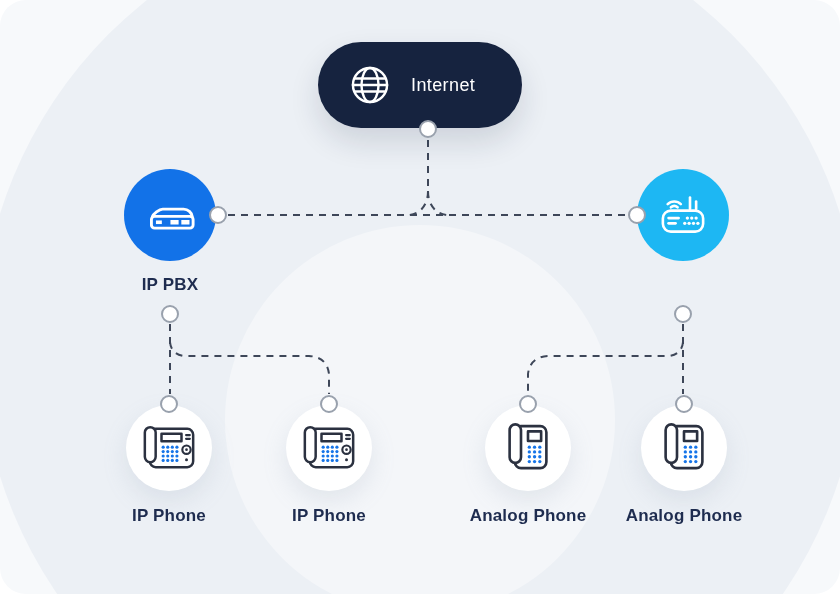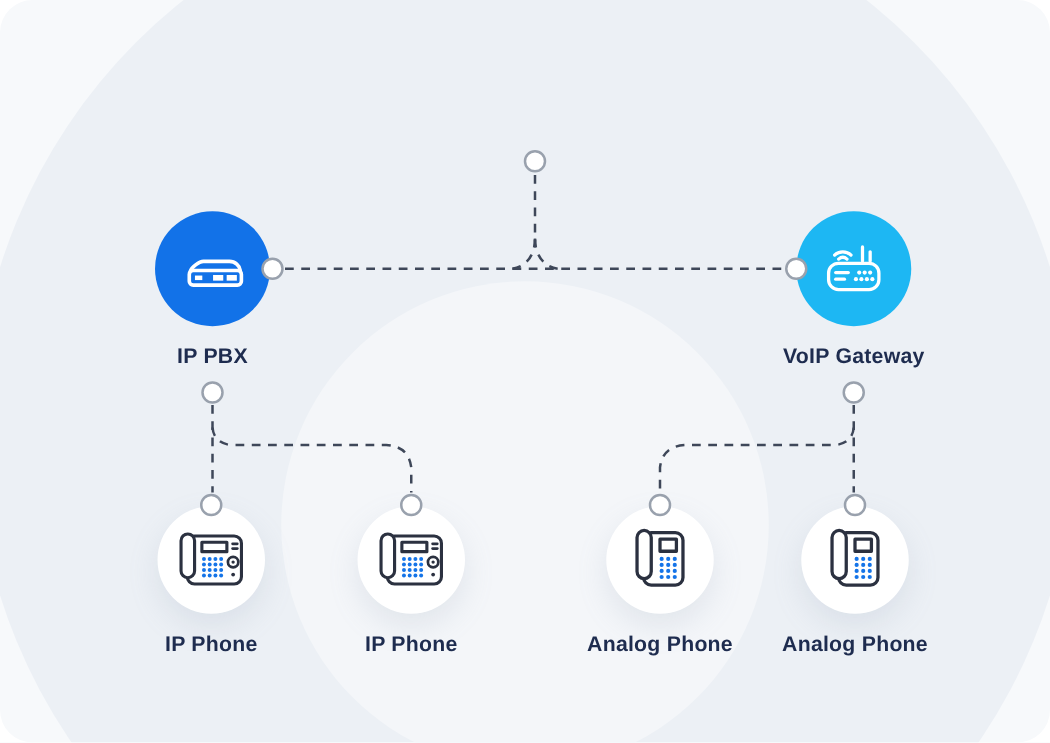--- a/index.html
+++ b/index.html
@@ -95,20 +95,32 @@
       <path d="M170,324 V394"></path>
 
       <path d="M170,342 Q171,354 184,356 H309 Q327,357 329,374 V394"></path>
 
       <path d="M683,324 V394"></path>
 
       <path d="M683,342 Q682,354 669,356 H548 Q530,357 528,374 V394"></path>
     </g>
   </svg>
 
+  <div class="pill">
+    <span>
+      <svg width="52" height="52" viewBox="0 0 64 64" fill="none" stroke="#ffffff" stroke-width="3" stroke-linecap="round">
+        <circle cx="32" cy="32" r="21"></circle>
+        <ellipse cx="32" cy="32" rx="10.5" ry="21"></ellipse>
+        <path d="M13.5,24 H50.5"></path>
+        <path d="M11,32 H53"></path>
+        <path d="M13.5,40 H50.5"></path>
+      </svg>
+    </span>
+    <span class="label">Internet</span>
+  </div>
 
   <div class="node-circle pbx">
     <span>
       <svg width="58" height="58" viewBox="0 0 64 64" fill="none" stroke="#ffffff" stroke-width="3.2" stroke-linecap="round" stroke-linejoin="round">
         <path d="M12.5,34 C13.5,31 20,25.5 24,25.5 L47,25.5 C52,25.5 56,29.5 56.5,33.5"></path>
         <rect x="11.5" y="33.5" width="46" height="13" rx="3.5"></rect>
         <rect x="16.5" y="38" width="6.5" height="4" fill="#ffffff" stroke="none"></rect>
         <rect x="32.5" y="37.5" width="9" height="5" fill="#ffffff" stroke="none"></rect>
         <rect x="44.5" y="37.5" width="9" height="5" fill="#ffffff" stroke="none"></rect>
       </svg>
@@ -133,21 +145,20 @@
             <circle cx="42" cy="35.5" r="1.9"></circle>
             <circle cx="47" cy="35.5" r="1.9"></circle>
           <circle cx="34" cy="41.5" r="1.9"></circle>
             <circle cx="39" cy="41.5" r="1.9"></circle>
             <circle cx="44" cy="41.5" r="1.9"></circle>
             <circle cx="49" cy="41.5" r="1.9"></circle>
         </g>
       </svg>
     </span>
   </div>
-  <div class="node-label" style="left:683px; top:275px;">VoIP Gateway</div>
 
   <div class="node-circle phone phone1">
     <span>
       <svg width="60" height="52" viewBox="0 0 72 62" fill="none" stroke="#2b3140" stroke-width="3" stroke-linecap="round" stroke-linejoin="round">
         <rect x="13" y="8" width="52" height="46" rx="7"></rect>
         <rect x="7" y="6" width="13" height="42" rx="6.5" fill="#ffffff"></rect>
         <rect x="27" y="14" width="24" height="9"></rect>
         <path d="M56.5,15.5 H61" stroke-width="2.6"></path>
         <path d="M56.5,20 H61" stroke-width="2.6"></path>
         <g fill="#1574e8" stroke="none">

